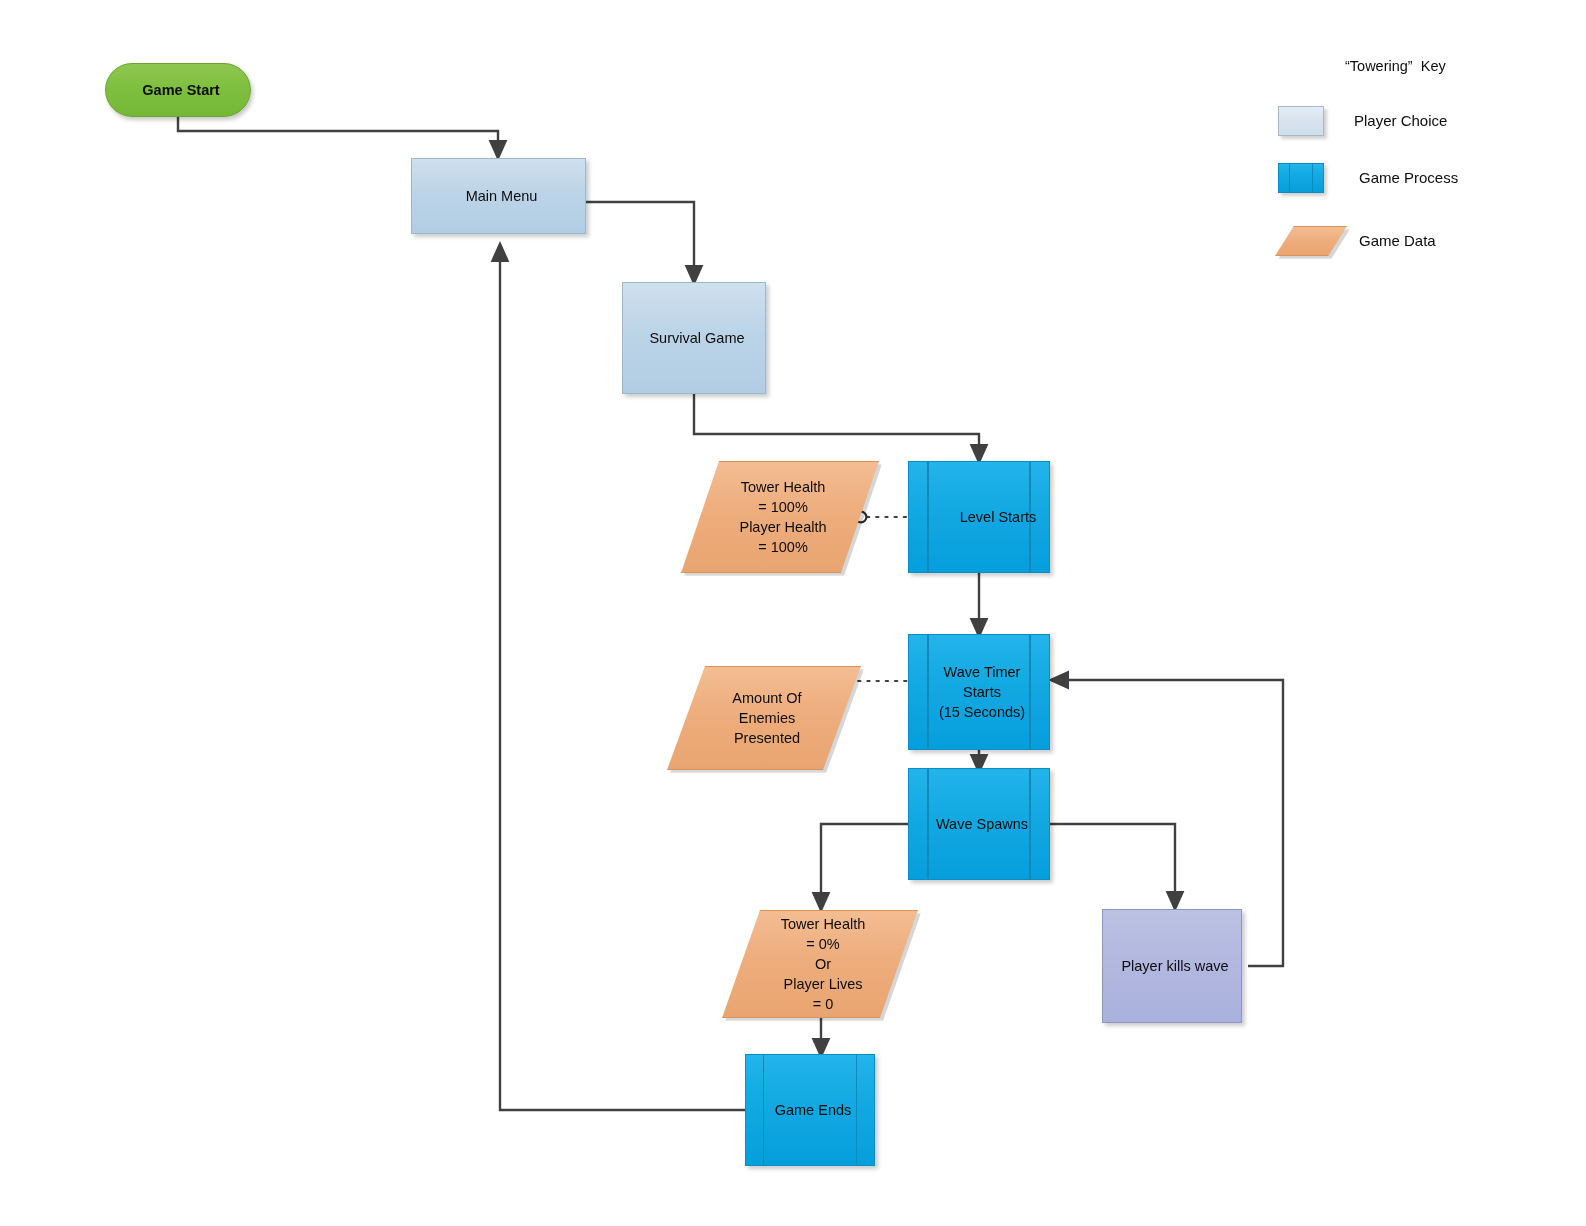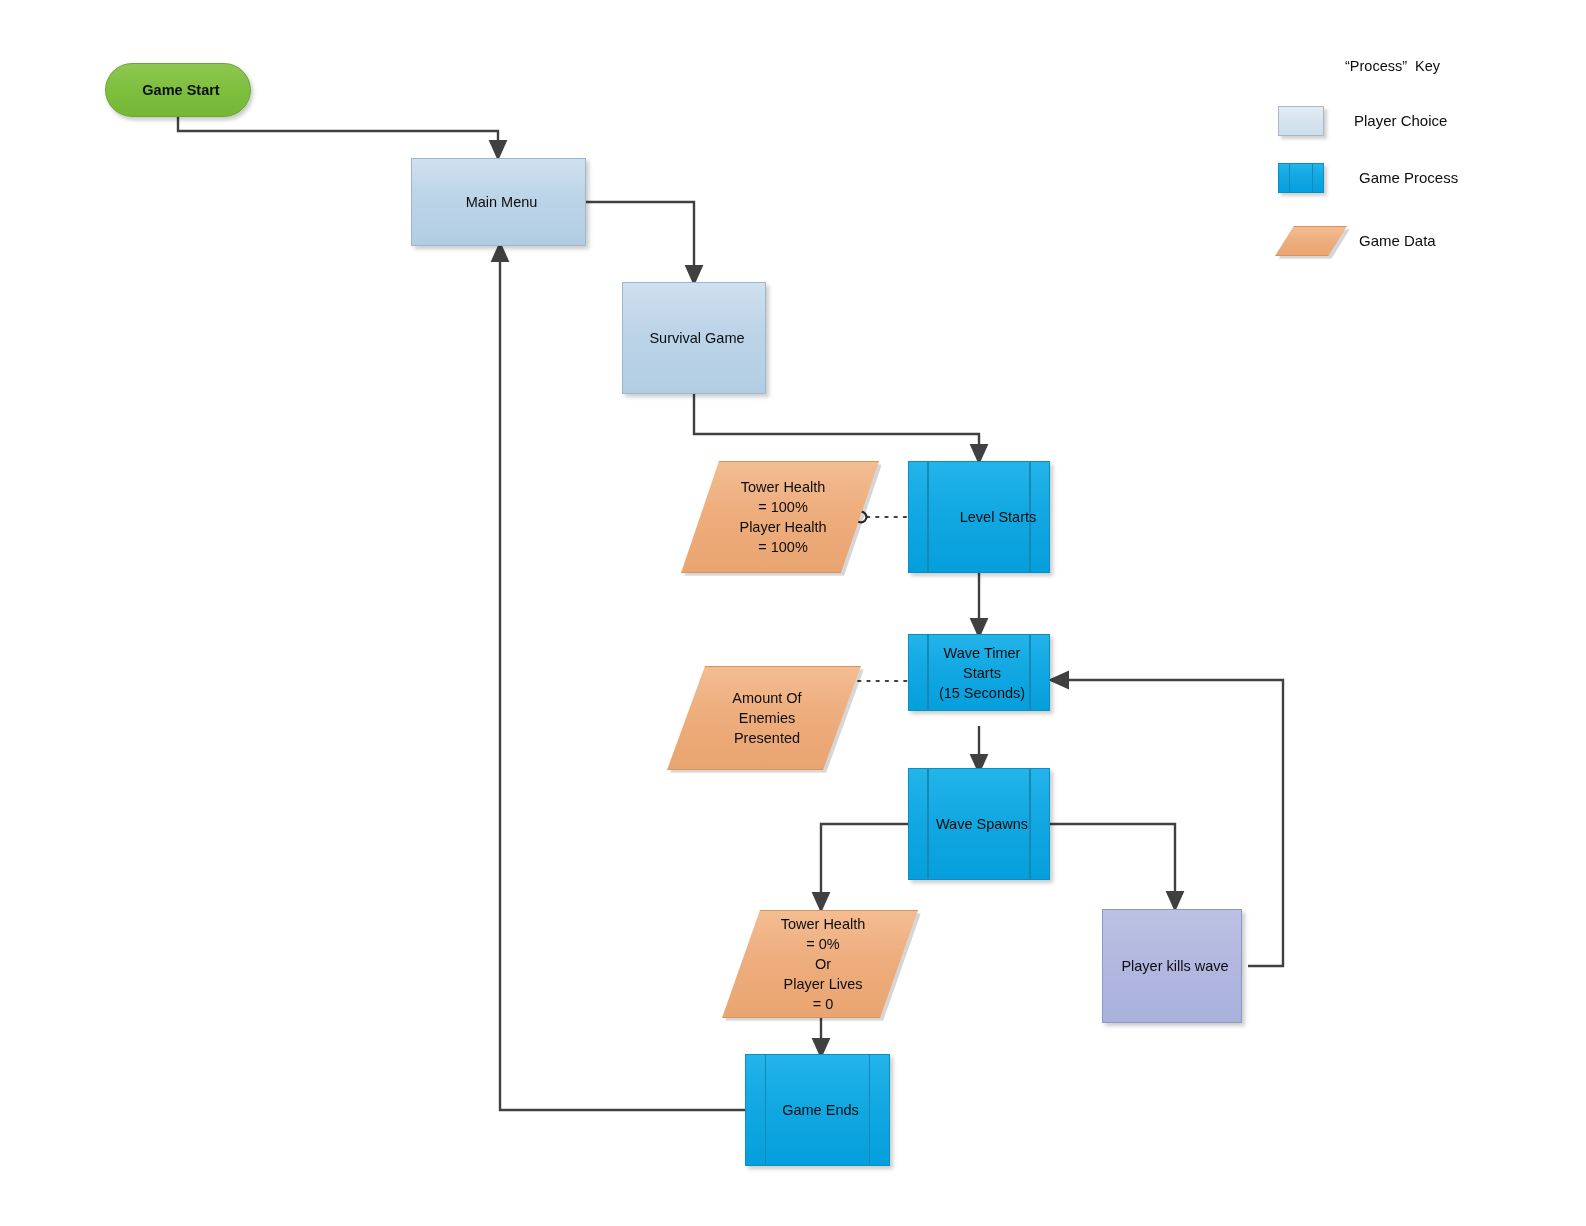--- a/index.html
+++ b/index.html
@@ -198,21 +198,21 @@
       <path d="M849,681 L908,681"></path>
     </g>
     <circle cx="861" cy="517" r="5.4" fill="#ffffff" stroke="#2b2b2b" stroke-width="2.2"></circle>
     <circle cx="843" cy="681" r="5.4" fill="#ffffff" stroke="#2b2b2b" stroke-width="2.2"></circle>
   </svg>
 
   <div class="node n-start" style="left:105px; top:63px; width:146px; height:54px;">
     <span class="lbl">Game Start</span>
   </div>
 
-  <div class="node n-choice" style="left:411px; top:158px; width:175px; height:88px;">
+  <div class="node n-choice" style="left:411px; top:158px; width:175px; height:76px;">
     <span class="lbl">Main Menu</span>
   </div>
 
   <div class="node n-choice" style="left:622px; top:282px; width:144px; height:112px;">
     <span class="lbl">Survival Game</span>
   </div>
 
   <div class="node n-data" style="left:681px; top:461px; width:198px; height:112px; --sk:38px;">
     <span class="paraShadow"></span>
     <span class="para"></span>
@@ -227,21 +227,21 @@
   </div>
 
   <div class="node n-data" style="left:667px; top:666px; width:194px; height:104px; --sk:38px;">
     <span class="paraShadow"></span>
     <span class="para"></span>
     <span class="lbl">Amount Of
 Enemies
 Presented</span>
   </div>
 
-  <div class="node n-process" style="left:908px; top:634px; width:142px; height:77px;">
+  <div class="node n-process" style="left:908px; top:634px; width:142px; height:116px;">
     <span class="lbl">Wave Timer
 Starts
 (15 Seconds)</span>
   </div>
 
   <div class="node n-process" style="left:908px; top:768px; width:142px; height:112px;">
     <span class="lbl">Wave Spawns</span>
   </div>
 
   <div class="node n-data" style="left:722px; top:910px; width:196px; height:108px; --sk:38px;">
@@ -251,25 +251,25 @@
 = 0%
 Or
 Player Lives
 = 0</span>
   </div>
 
   <div class="node n-action" style="left:1102px; top:909px; width:140px; height:114px;">
     <span class="lbl">Player kills wave</span>
   </div>
 
-  <div class="node n-process" style="left:745px; top:1054px; width:145px; height:112px;">
+  <div class="node n-process" style="left:745px; top:1054px; width:130px; height:112px;">
     <span class="lbl">Game Ends</span>
   </div>
 
-  <div class="legend-title" style="left:1345px; top:58px;">“Process”  Key</div>
+  <div class="legend-title" style="left:1345px; top:58px;">“Towering”  Key</div>
 
   <div class="sw sw-choice" style="left:1278px; top:106px; width:46px; height:30px;"></div>
   <div class="legend-label" style="left:1354px; top:112px;">Player Choice</div>
 
   <div class="sw sw-process" style="left:1278px; top:163px; width:46px; height:30px;"></div>
   <div class="legend-label" style="left:1359px; top:169px;">Game Process</div>
 
   <div class="sw sw-data" style="left:1275px; top:226px; width:72px; height:30px;">
     <span class="paraShadow"></span>
     <span class="para"></span>

